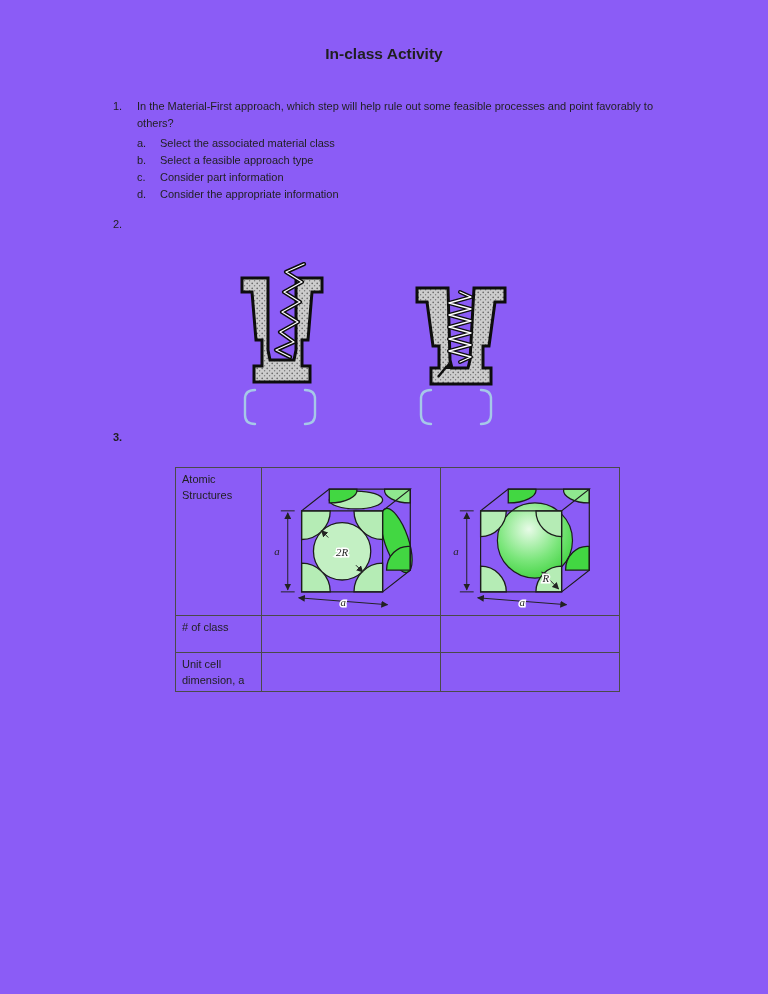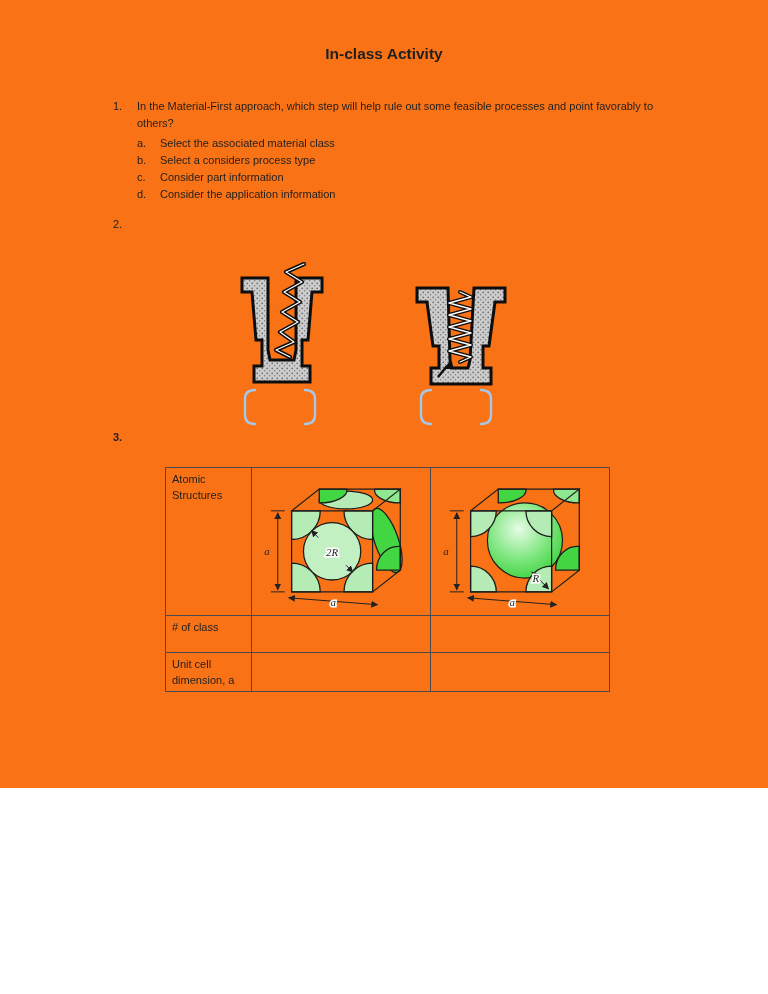--- a/index.html
+++ b/index.html
@@ -1,17 +1,17 @@
 <!DOCTYPE html>
 <html><head>
 <meta charset="utf-8">
 <style>
   html,body{margin:0;padding:0;background:#ffffff;}
   .page{
-    position:relative;width:768px;height:788px;background:#f97316;
+    position:relative;width:768px;height:994px;background:#8b5cf6;
     font-family:"Liberation Sans",sans-serif;color:#1f1f1f;
     font-size:11px;line-height:17px;overflow:hidden;
   }
   .abs{position:absolute;}
   .title{top:45px;left:0;width:768px;text-align:center;
          font-weight:bold;font-size:15.5px;line-height:18px;}
   .question{width:552px;}
   .q-wrap{position:relative;padding-left:24px;}
   .q-num{position:absolute;left:0;top:0;width:22px;}
   .q-num.bold{font-weight:bold;}
@@ -38,27 +38,27 @@
 
   <div class="abs question" style="top:98px;left:113px;">
     <div class="q-wrap">
       <span class="q-num">1.</span>
       <span>In the Material-First approach, which step will help rule out some feasible processes and point favorably to others?</span>
       <div class="options">
         <div class="opt">
           <span class="opt-label">a.</span><span>Select the associated material class</span>
         </div>
         <div class="opt">
-          <span class="opt-label">b.</span><span>Select a considers process type</span>
+          <span class="opt-label">b.</span><span>Select a feasible approach type</span>
         </div>
         <div class="opt">
           <span class="opt-label">c.</span><span>Consider part information</span>
         </div>
         <div class="opt">
-          <span class="opt-label">d.</span><span>Consider the application information</span>
+          <span class="opt-label">d.</span><span>Consider the appropriate information</span>
         </div>
       </div>
     </div>
   </div>
 
   <div class="abs question" style="top:216px;left:113px;">
     <div class="q-wrap">
       <span class="q-num">2.</span>
     </div>
   </div>
@@ -99,21 +99,21 @@
     <path d="M13,2 Q3,2 3,11 L3,27 Q3,36 13,36" fill="none" stroke="#a6c8e8" stroke-width="2.4" stroke-linecap="round"></path>
     <path d="M63,2 Q73,2 73,11 L73,27 Q73,36 63,36" fill="none" stroke="#a6c8e8" stroke-width="2.4" stroke-linecap="round"></path>
   </svg>
 
   <div class="abs question" style="top:429px;left:113px;">
     <div class="q-wrap">
       <span class="q-num bold">3.</span>
     </div>
   </div>
 
-  <table class="unitcell abs" style="top:467px;left:165px;">
+  <table class="unitcell abs" style="top:467px;left:175px;">
     <colgroup>
         <col style="width:86px">
         <col style="width:175px">
         <col style="width:175px">
       </colgroup>
     <tbody>
         <tr style="height:143px">
       <td class="rowlabel vmid">Atomic Structures</td>
       <td class="figcell">
         

